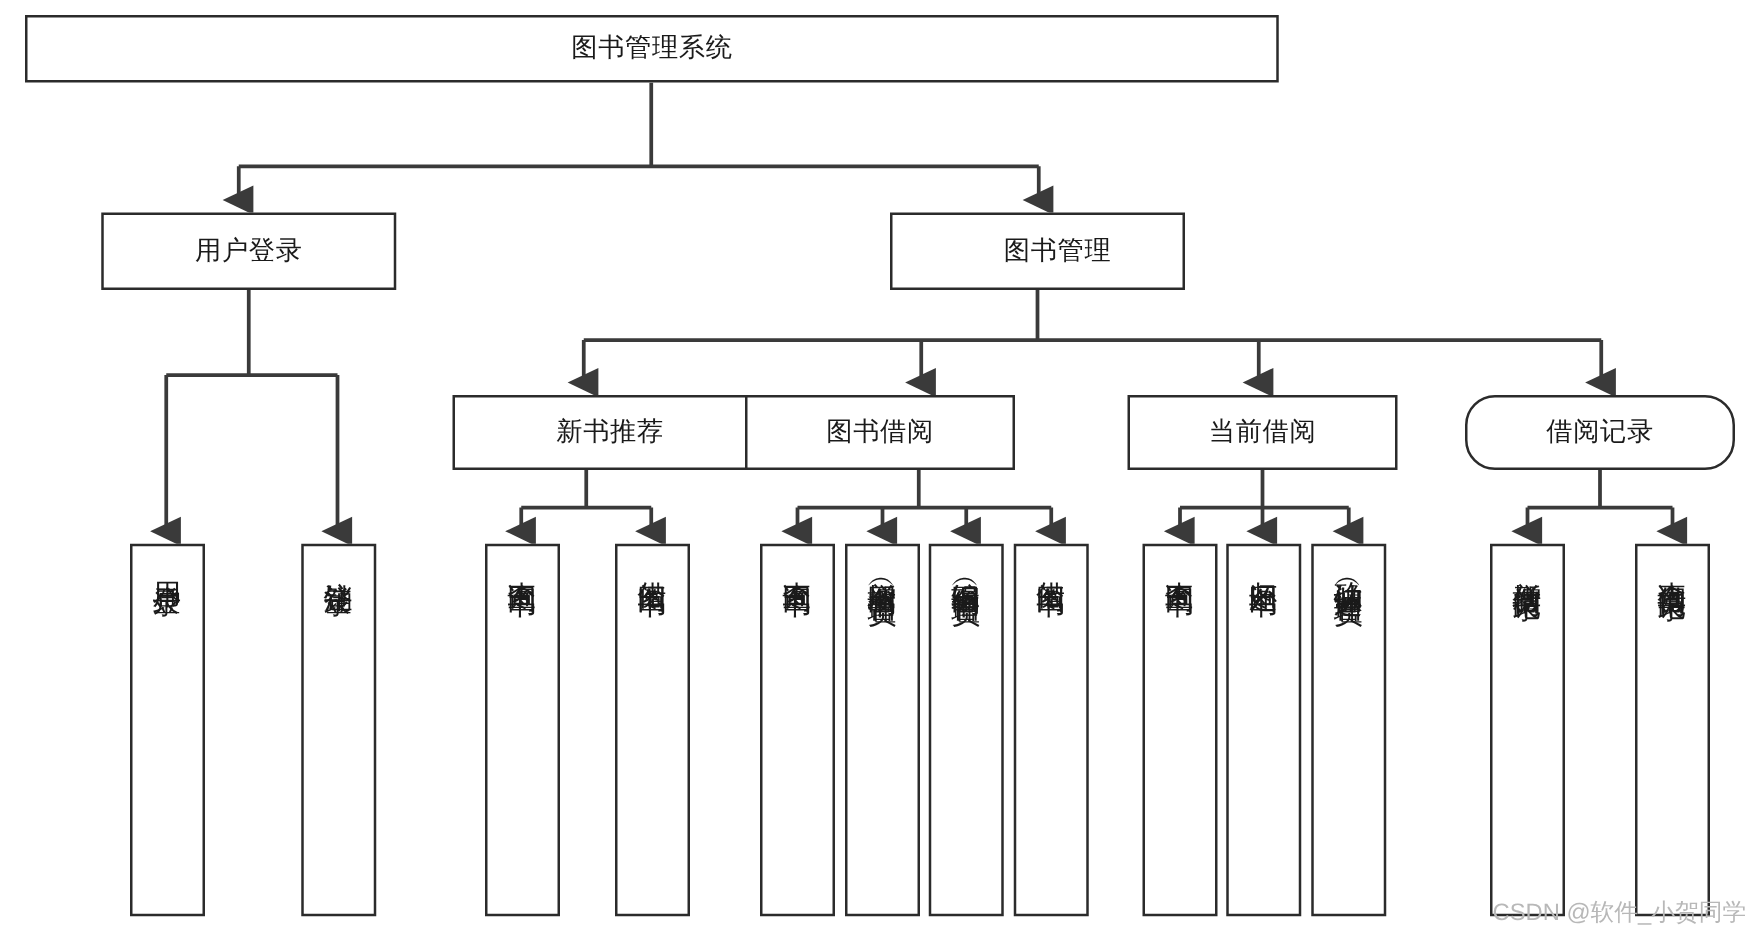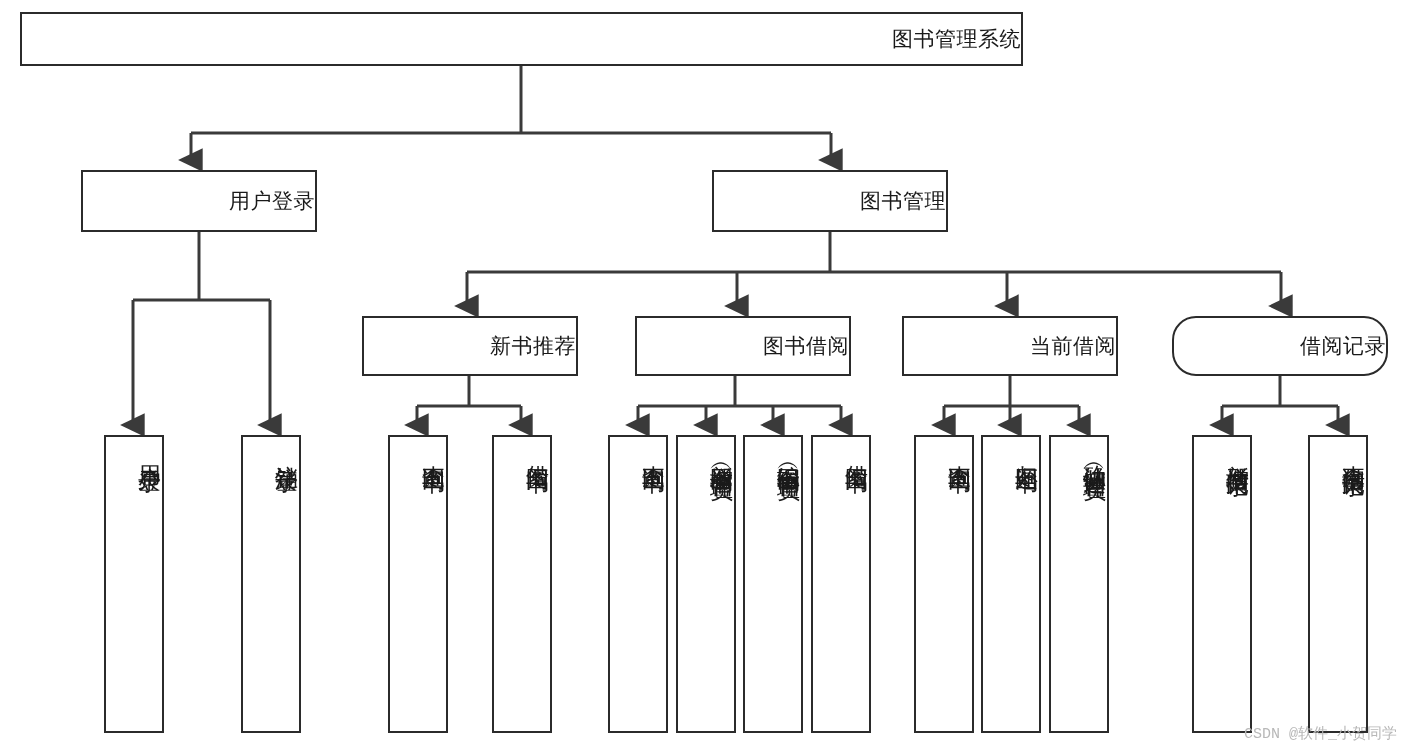--- a/index.html
+++ b/index.html
@@ -22,21 +22,21 @@
     width: 1405px;
     height: 747px;
   }
   .node {
     position: absolute;
     box-sizing: border-box;
     border: 2px solid #2b2b2b;
     background: #ffffff;
     display: flex;
     align-items: center;
-    justify-content: flex-end;
+    justify-content: center;
     color: #1a1a1a;
     z-index: 2;
   }
   .node .label {
     display: block;
     text-align: center;
     line-height: 1.18;
     letter-spacing: 0.5px;
     white-space: nowrap;
   }
@@ -51,25 +51,25 @@
     writing-mode: vertical-rl;
     text-orientation: upright;
     font-size: 23px;
     line-height: 1.05;
     letter-spacing: 2px;
   }
   #watermark {
     position: absolute;
     right: 8px;
     bottom: 4px;
-    font-size: 15px;
+    font-size: 19px;
     color: #b8b8b8;
     z-index: 3;
     white-space: nowrap;
-    font-family: Liberation Mono, monospace;
+    font-family: Liberation Sans, sans-serif;
     margin-top: 36px;
   }
 </style>
 </head>
 <body>
 
 <div id="canvas">
 
   <svg id="svg-layer" viewBox="0 0 1405 747">
     <defs>
@@ -125,24 +125,24 @@
     <span class="label">图书管理系统</span>
   </div>
 
   <div class="node horizontal" style="left:81px; top:170px; width:236px; height:62px;">
     <span class="label">用户登录</span>
   </div>
   <div class="node horizontal" style="left:712px; top:170px; width:236px; height:62px;padding-left:32px;">
     <span class="label">图书管理</span>
   </div>
 
-  <div class="node horizontal" style="left:362px; top:316px; width:216px; height:60px;">
+  <div class="node horizontal" style="left:362px; top:316px; width:252px; height:60px;">
     <span class="label">新书推荐</span>
   </div>
-  <div class="node horizontal" style="left:635px; top:316px; width:216px; height:60px;">
+  <div class="node horizontal" style="left:596px; top:316px; width:216px; height:60px;">
     <span class="label">图书借阅</span>
   </div>
   <div class="node horizontal" style="left:902px; top:316px; width:216px; height:60px;">
     <span class="label">当前借阅</span>
   </div>
   <div class="node horizontal" style="left:1172px; top:316px; width:216px; height:60px;border-radius:24px;">
     <span class="label">借阅记录</span>
   </div>
 
   <div class="node vertical" style="left:104px; top:435px; width:60px; height:298px;">

